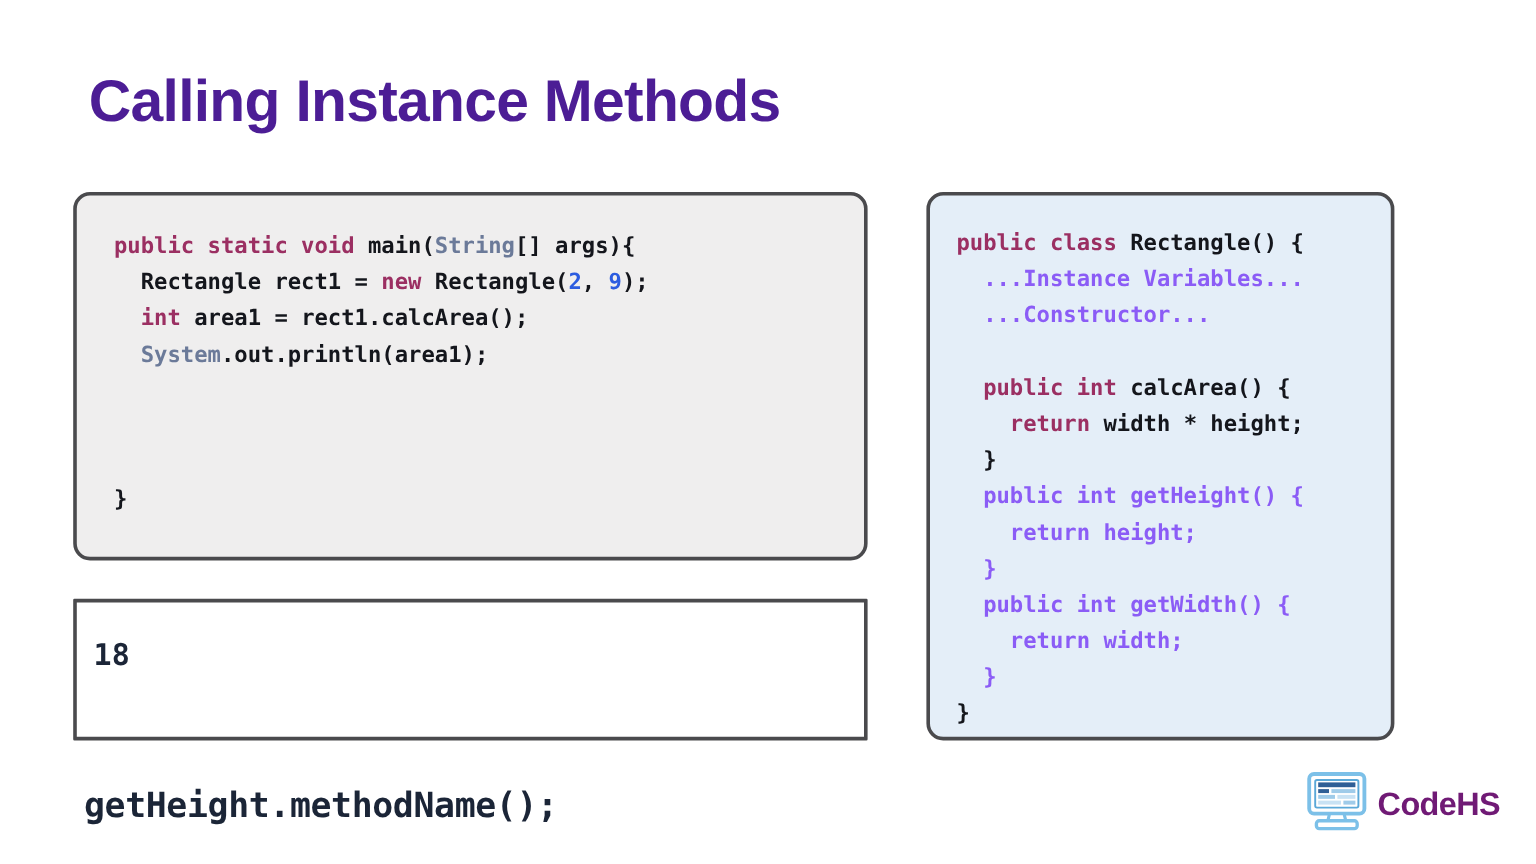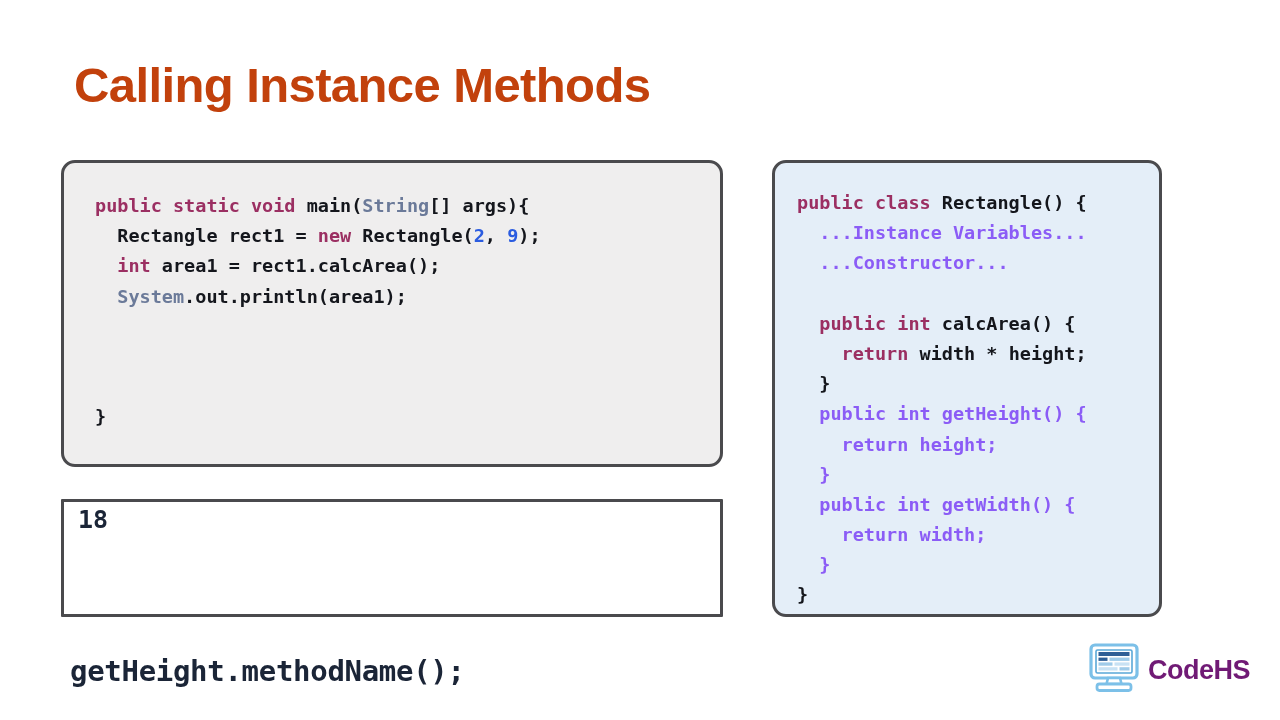--- a/index.html
+++ b/index.html
@@ -16,21 +16,21 @@
   }
 
   
   .slide-title {
     position: absolute;
     left: 74px;
     top: 57px;
     font-family: "Liberation Sans", sans-serif;
     font-size: 49px;
     font-weight: bold;
-    color: #c2410c;
+    color: #4c1d95;
     letter-spacing: -0.6px;
     white-space: nowrap;
   }
 
   
   .code-panel {
     position: absolute;
     box-sizing: border-box;
     border: 3px solid #4a4a4d;
     border-radius: 14px;
@@ -73,21 +73,21 @@
   #output-console {
     position: absolute;
     left: 61px;
     top: 499px;
     width: 662px;
     height: 118px;
     box-sizing: border-box;
     background: #ffffff;
     border: 3px solid #4a4a4d;
     border-radius: 1px;
-    padding: 4px 0 0 14px;
+    padding: 30px 0 0 14px;
   }
   #output-console .out-text {
     font-family: "DejaVu Sans Mono", "Liberation Mono", monospace;
     font-size: 25px;
     font-weight: bold;
     color: #1b2537;
     line-height: 1.1;
   }
 
   

